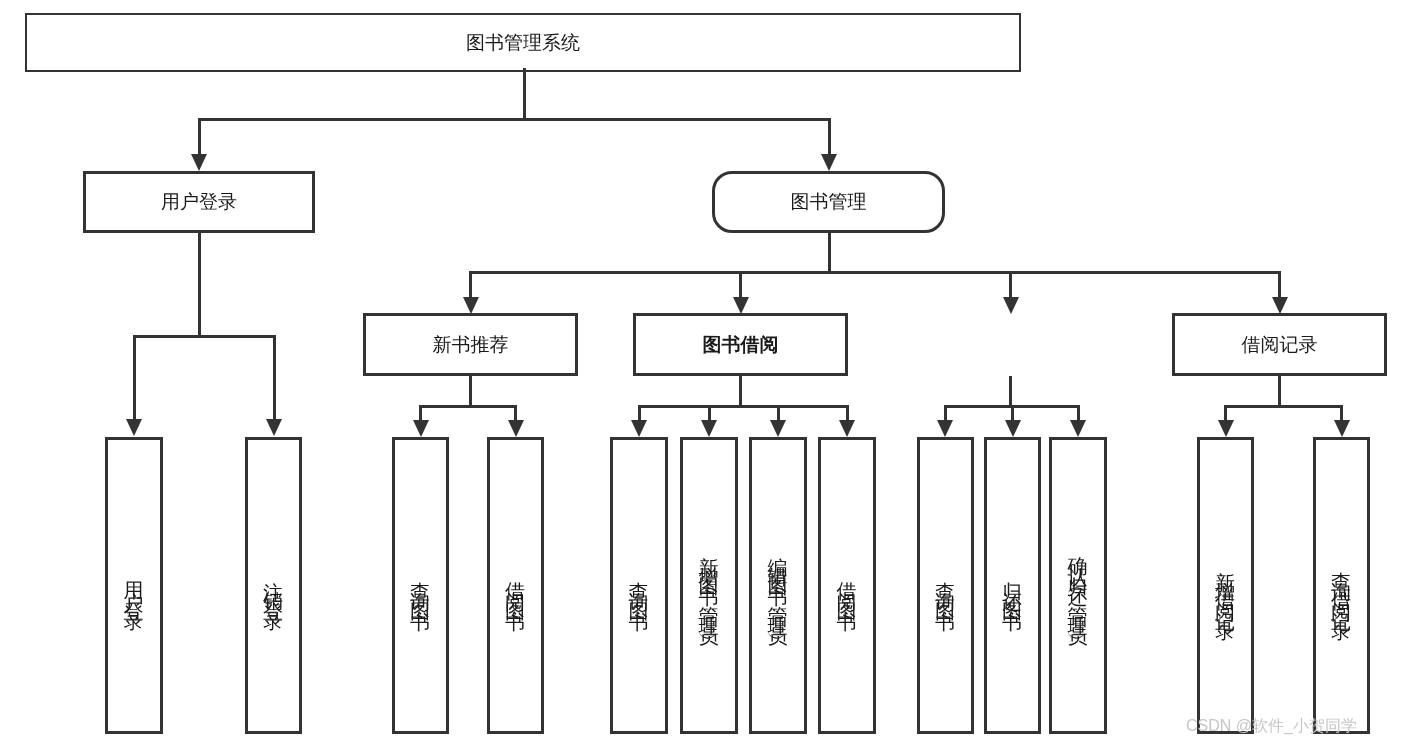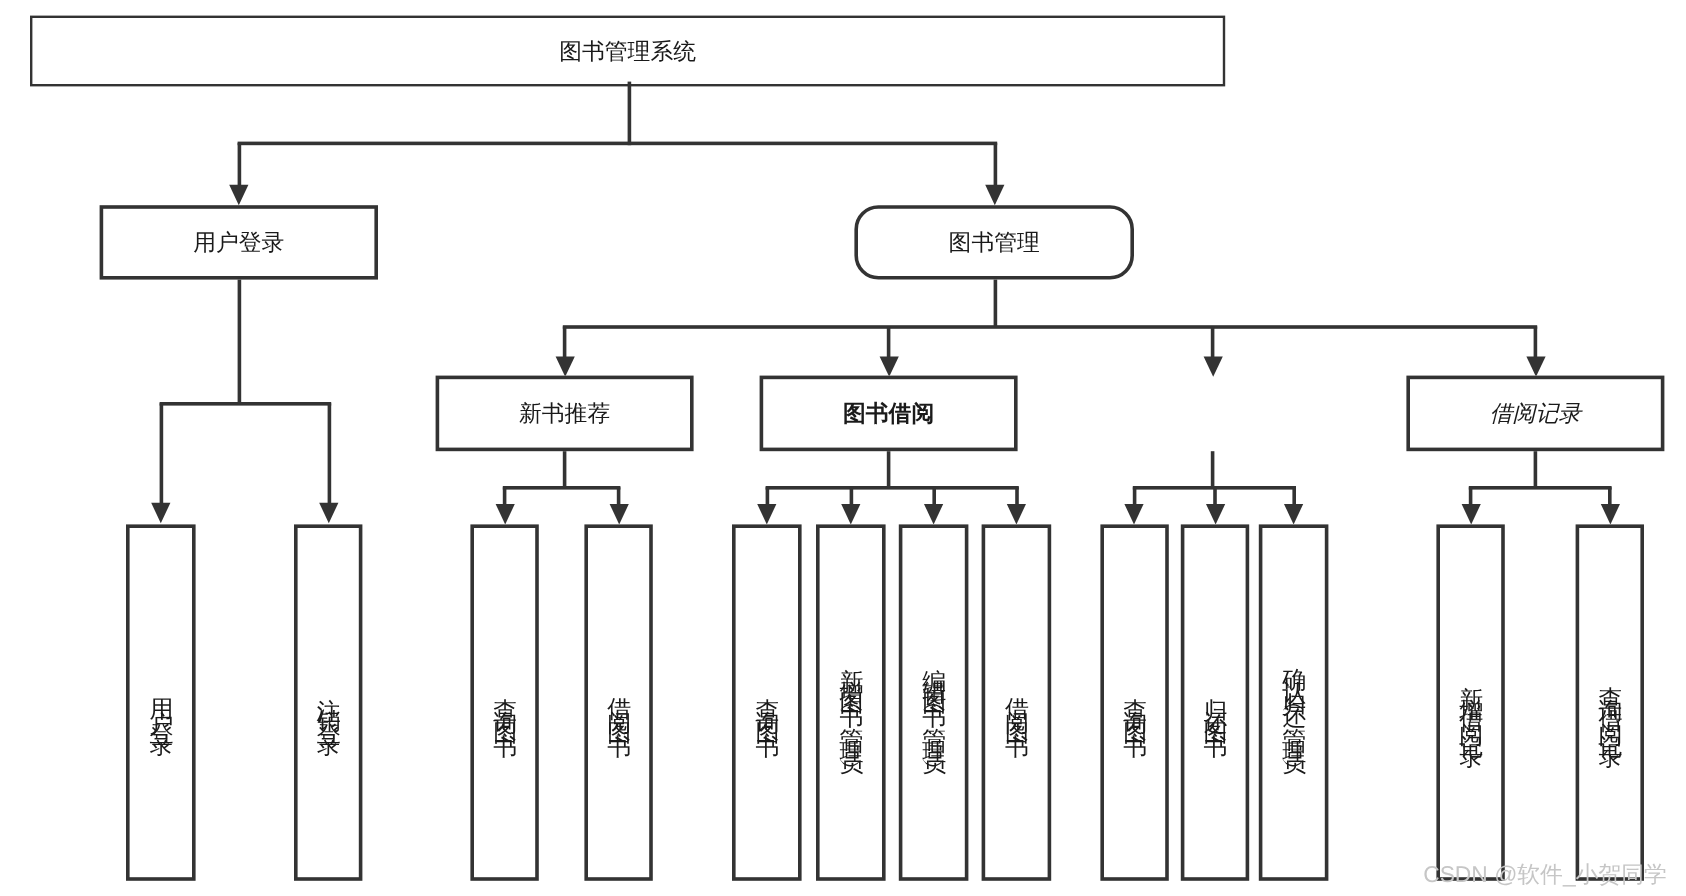--- a/index.html
+++ b/index.html
@@ -19,21 +19,21 @@
   }
   .v{position:absolute;width:3px;background:#333333;}
   .h{position:absolute;height:3px;background:#333333;}
   .arr{
     position:absolute;width:0;height:0;
     border-left:8px solid transparent;border-right:8px solid transparent;
     border-top:17px solid #333333;
   }
   .watermark{
     position:absolute;left:1186px;top:716px;z-index:5;
-    font-size:19px;color:#c6c6c6;white-space:nowrap;
+    font-size:16px;color:#c6c6c6;white-space:nowrap;
   }
 </style>
 </head>
 <body>
 
 <div id="canvas">
 
   <div class="box node root" style="left:25px;top:13px;width:996px;height:59px;">
     <span class="lbl">图书管理系统</span>
   </div>
@@ -69,21 +69,21 @@
   <div class="arr" style="left:1002.5px;top:297px;"></div>
   <div class="v" style="left:1278px;top:272px;height:26px;"></div>
   <div class="arr" style="left:1271.5px;top:297px;"></div>
 
   <div class="box node" style="left:363px;top:313px;width:215px;height:63px;">
     <span class="lbl">新书推荐</span>
   </div>
   <div class="box node" style="left:633px;top:313px;width:215px;height:63px;font-weight:bold;">
     <span class="lbl">图书借阅</span>
   </div>
-  <div class="box node" style="left:1172px;top:313px;width:215px;height:63px;font-style:italic;">
+  <div class="box node" style="left:1172px;top:313px;width:215px;height:63px;">
     <span class="lbl">借阅记录</span>
   </div>
 
   <div class="v" style="left:469px;top:376px;height:31px;"></div>
   <div class="h" style="left:419px;top:404.5px;width:98px;"></div>
   <div class="v" style="left:419px;top:406px;height:15px;"></div>
   <div class="arr" style="left:412.5px;top:420px;"></div>
   <div class="v" style="left:514px;top:406px;height:15px;"></div>
   <div class="arr" style="left:507.5px;top:420px;"></div>
 

